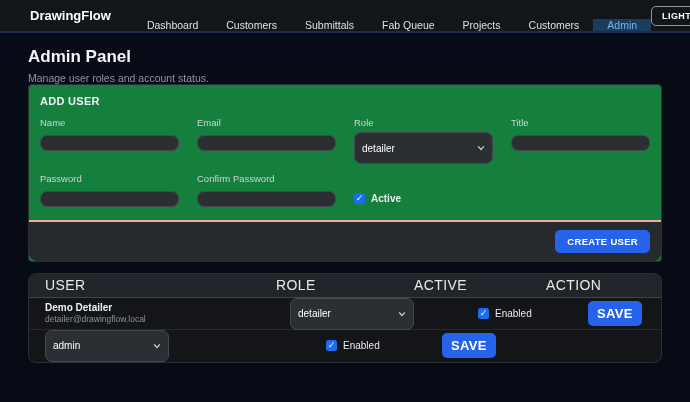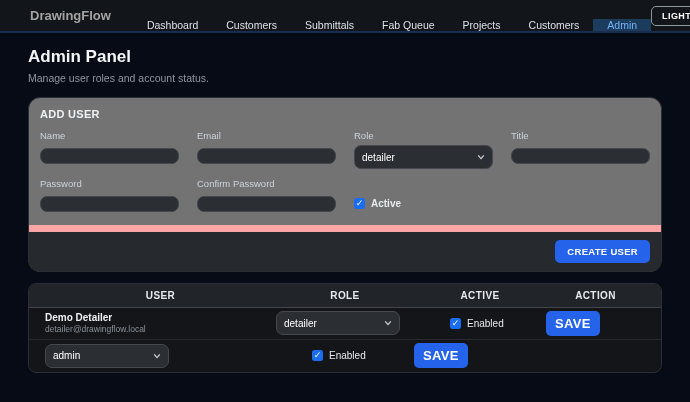--- a/index.html
+++ b/index.html
@@ -14,21 +14,21 @@
   .navbar {
     height:33px;
     background:#12161b;
     border-bottom:2px solid #1a2c50;
     display:flex;
     align-items:stretch;
     padding-left:30px;
     padding-right:20px;
   }
   .brand {
-    color:#a3a3a3;
+    color:#ffffff;
     font-weight:bold;
     font-size:13px;
     align-self:center;
     margin-right:22px;
     cursor:pointer;
   }
   .nav-links { display:flex; align-items:flex-end; }
   .nav-item {
     font-size:10.5px;
     color:#dde1e6;
@@ -61,24 +61,23 @@
     font-family:"Liberation Sans", sans-serif;
   }
 
   
   .main { padding:14px 28px 0 28px; }
   .page-title { font-size:17px; font-weight:bold; color:#f3f5f7; margin-bottom:5px; }
   .page-subtitle { font-size:10.5px; color:#8e959d; }
 
   
   .card {
-    margin-top:13px;
-    background:#737373;
+    background:#15803d;
     border:1px solid #2b2e33;
-    border-radius:12px;
+    border-radius:4px;
   }
   .card-header {
     padding:10px 11px 2px 11px;
     font-size:11px;
     font-weight:bold;
     letter-spacing:.3px;
     color:#f0f2f4;
   }
   .card-body { padding:8px 11px 13px 11px; }
   .form-grid {
@@ -100,21 +99,21 @@
     background:#2b2e33;
     border:1px solid #45494f;
     border-radius:7px;
     color:#ffffff;
     font-size:10px;
     padding:0 8px;
     font-family:"Liberation Sans", sans-serif;
   }
   .select {
     width:100%;
-    height:24px;
+    height:32px;
     background:#2b2e33;
     border:1px solid #45494f;
     border-radius:7px;
     color:#ffffff;
     font-size:10px;
     padding:0 7px;
     display:flex;
     align-items:center;
     justify-content:space-between;
     cursor:pointer;
@@ -134,21 +133,21 @@
     align-items:center;
     justify-content:center;
     color:#fff;
     font-size:9px;
     line-height:1;
   }
   .checkbox::after { content:"\2713"; }
   .checkbox-label { font-size:10px; font-weight:600; color:#e8eaed; }
   .card-footer {
     background:#26292e;
-    border-top:7px solid #fca5a5;
+    border-top:2px solid #fca5a5;
     border-radius:0 0 8px 8px;
     padding:8px 11px;
     display:flex;
     justify-content:flex-end;
   }
   .btn-primary {
     background:#2563eb;
     border:none;
     border-radius:5px;
     color:#ffffff;
@@ -173,29 +172,29 @@
     grid-template-columns:38.5% 23% 22% 16.5%;
     align-items:center;
     padding:0 16px;
   }
   .t-head {
     background:#212428;
     border-bottom:1px solid #42464c;
     height:24px;
   }
   .t-head .t-col {
-    font-size:10px;
-    font-weight:bold;
+    font-size:14px;
+    font-weight:normal;
     letter-spacing:.4px;
     color:#e7eaed;
-    text-align:center;
   }
   .t-body-row {
     height:32px;
     border-bottom:1px solid #26292e;
+    gap:14px;
   }
   .t-body-row:last-child { border-bottom:none; }
   .u-name { font-size:10px; font-weight:bold; color:#eef0f2; line-height:1.3; }
   .u-email { font-size:8.5px; color:#8b9198; line-height:1.3; }
   .row-select { width:124px; }
   .enabled-wrap { display:flex; align-items:center; gap:6px; cursor:pointer;margin-left:36px; }
   .enabled-label { font-size:10px; color:#e8eaed; }
   .btn-save { padding:5px 9px; font-size:13px; }
 </style>
 </head>

